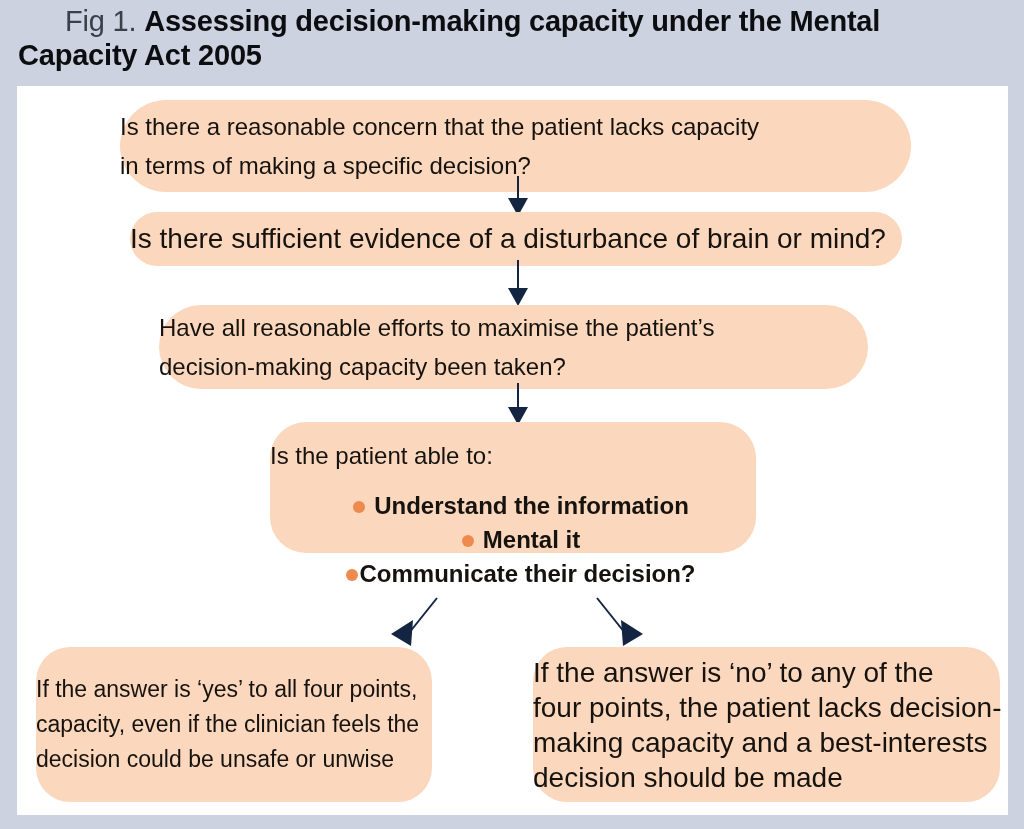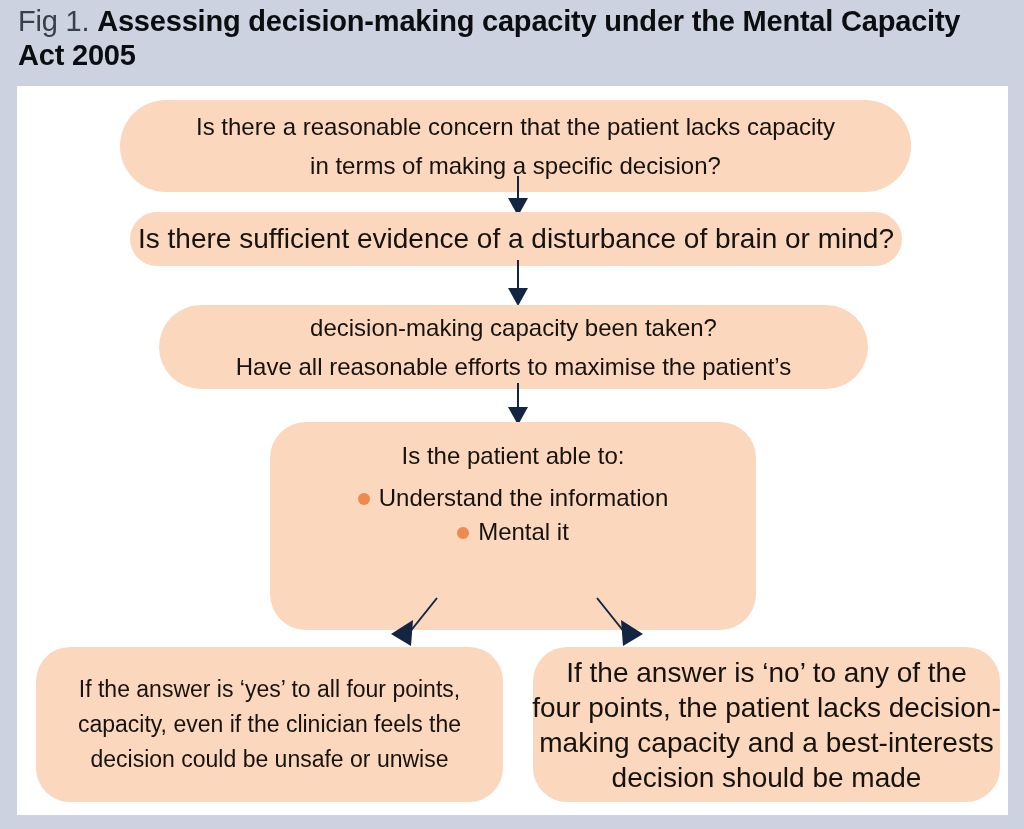--- a/index.html
+++ b/index.html
@@ -22,20 +22,21 @@
     top: 4px;
     width: 960px;
     font-size: 29px;
     line-height: 34px;
     color: #111318;
     letter-spacing: -0.2px;
   }
   #figure-title .fig-label {
     font-weight: 400;
     color: #3a3f4a;
+    margin-left: 47px;
   }
   #figure-title .fig-headline {
     font-weight: 700;
     color: #0c0d10;
   }
 
   
   #chart-panel {
     position: absolute;
     left: 17px;
@@ -45,21 +46,21 @@
     background: #ffffff;
   }
 
   
   .flow-box {
     position: absolute;
     background: #fbd7bd;
     box-sizing: border-box;
     display: flex;
     flex-direction: column;
-    align-items: center;
+    align-items: flex-start;
     justify-content: center;
     color: #16130f;
     text-align: center;
     font-weight: 400;
   }
   .flow-box .line {
     display: block;
     white-space: nowrap;
   }
 
@@ -91,35 +92,36 @@
     height: 84px;
     border-radius: 42px;
     font-size: 24px;
     line-height: 39px;
   }
   
   #box-able-to {
     left: 253px;
     top: 336px;
     width: 486px;
-    height: 208px;
+    height: 131px;
     border-radius: 36px;
     font-size: 24px;
     line-height: 34px;
     justify-content: flex-start;
     padding-top: 17px;
   }
   #box-able-to .intro {
     margin-bottom: 8px;
   }
   #box-able-to .bullet-list {
     list-style: none;
-    margin: 0;
+    margin: 8px;
     padding: 0;
     width: 100%;
+    font-weight: bold;
   }
   #box-able-to .bullet-item {
     display: flex;
     align-items: center;
     justify-content: center;
     line-height: 34px;
     white-space: nowrap;
   }
   #box-able-to .bullet-dot {
     width: 12px;
@@ -132,21 +134,21 @@
     top: 1px;
   }
   #box-able-to .bullet-item.tight .bullet-dot {
     margin-right: 1px;
   }
 
   
   #box-outcome-yes {
     left: 19px;
     top: 561px;
-    width: 467px;
+    width: 396px;
     height: 155px;
     border-radius: 34px;
     font-size: 23px;
     line-height: 35px;
   }
   #box-outcome-no {
     left: 516px;
     top: 561px;
     width: 467px;
     height: 155px;
@@ -187,40 +189,44 @@
   <div class="flow-box" id="box-disturbance">
     <span class="line">Is there sufficient evidence of a disturbance of brain or mind?</span>
   </div>
 
   <svg class="connector" id="connector-2" viewBox="0 0 60 48">
     <line x1="30" y1="0" x2="30" y2="30" stroke="#142542" stroke-width="2"></line>
     <polygon points="20,28 40,28 30,46" fill="#142542"></polygon>
   </svg>
 
   <div class="flow-box" id="box-efforts">
+    <span class="line">Have all reasonable efforts to maximise the patient’s</span>
     <span class="line">decision-making capacity been taken?</span>
-    <span class="line">Have all reasonable efforts to maximise the patient’s</span>
   </div>
 
   <svg class="connector" id="connector-3" viewBox="0 0 60 44">
     <line x1="30" y1="0" x2="30" y2="26" stroke="#142542" stroke-width="2"></line>
     <polygon points="20,24 40,24 30,42" fill="#142542"></polygon>
   </svg>
 
   <div class="flow-box" id="box-able-to">
     <span class="line intro">Is the patient able to:</span>
     <ul class="bullet-list">
       <li class="bullet-item">
         <span class="bullet-dot"></span>
         <span>Understand the information</span>
       </li>
       <li class="bullet-item">
         <span class="bullet-dot"></span>
         <span>Mental it</span>
       </li>
+      <li class="bullet-item tight">
+        <span class="bullet-dot"></span>
+        <span>Communicate their decision?</span>
+      </li>
     </ul>
   </div>
 
   <svg class="connector" id="connector-split" viewBox="0 0 400 56">
     <line x1="120" y1="0" x2="88" y2="40" stroke="#142542" stroke-width="2"></line>
     <polygon points="96,22 94,48 74,36" fill="#142542"></polygon>
     <line x1="280" y1="0" x2="312" y2="40" stroke="#142542" stroke-width="2"></line>
     <polygon points="304,22 306,48 326,36" fill="#142542"></polygon>
   </svg>
 

